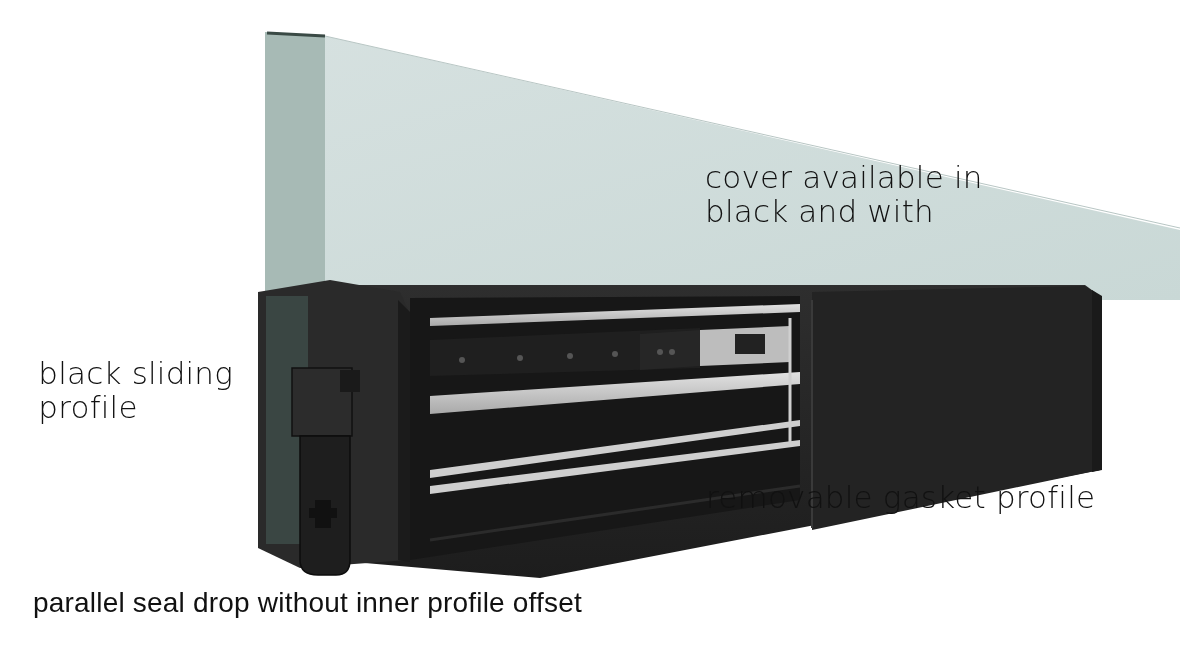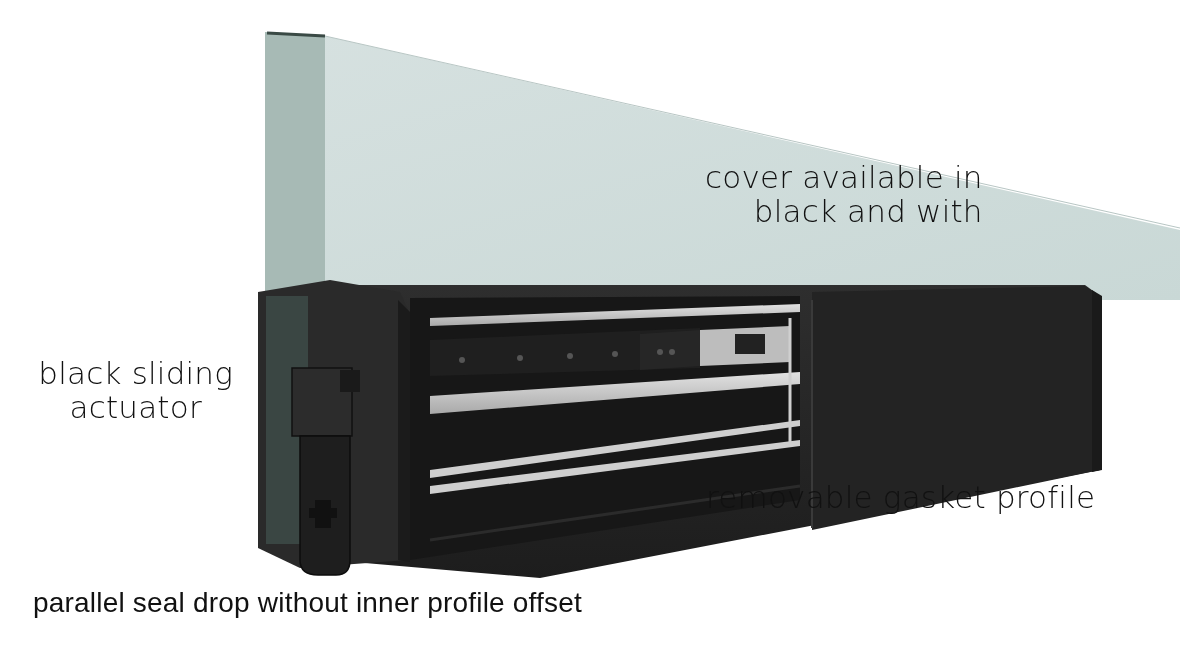--- a/index.html
+++ b/index.html
@@ -1,22 +1,22 @@
 <!DOCTYPE html>
 <html><head>
   <meta charset="utf-8">
   <style>
     html, body { margin: 0; padding: 0; background: #ffffff; }
     body { width: 1200px; height: 647px; position: relative; overflow: hidden; font-family: "Liberation Sans", "DejaVu Sans", sans-serif; }
     .stage { position: absolute; left: 0; top: 0; width: 1200px; height: 647px; }
     svg.product { position: absolute; left: 0; top: 0; }
-    .label { position: absolute; color: #111; font-size: 31px; line-height: 34px; letter-spacing: 0.2px; font-family: "DejaVu Sans", sans-serif; font-weight: 300; white-space: nowrap; text-align: right; }
+    .label { position: absolute; color: #111; font-size: 31px; line-height: 34px; letter-spacing: 0.2px; font-family: "DejaVu Sans", sans-serif; font-weight: 300; white-space: nowrap; }
     .label .line { display: block; }
     .label-cover { left: 705px; top: 160px; }
-    .label-actuator { right: 967px; top: 356px; text-align: center; }
+    .label-actuator { right: 967px; top: 356px; text-align: left; }
     .label-inner { left: 706px; top: 480px; }
     .label-parallel { left: 33px; top: 586px; font-family: "Liberation Sans", sans-serif; font-size: 28px; }
   </style>
 </head>
 <body>
 
 <div class="stage">
   <svg class="product" width="1200" height="647" viewBox="0 0 1200 647">
     <defs>
       <linearGradient id="glassGrad" x1="0" y1="0" x2="1" y2="1">
@@ -85,21 +85,21 @@
     </g>
   </svg>
 
   <div class="label label-cover">
     <span class="line">cover available in</span>
     <span class="line">black and with</span>
   </div>
 
   <div class="label label-actuator">
     <span class="line">black sliding</span>
-    <span class="line">actuator</span>
+    <span class="line">profile</span>
   </div>
 
   <div class="label label-inner">
     <span class="line">removable gasket profile</span>
   </div>
 
   <div class="label label-parallel">
     <span class="line">parallel seal drop without inner profile offset</span>
   </div>
 </div>

